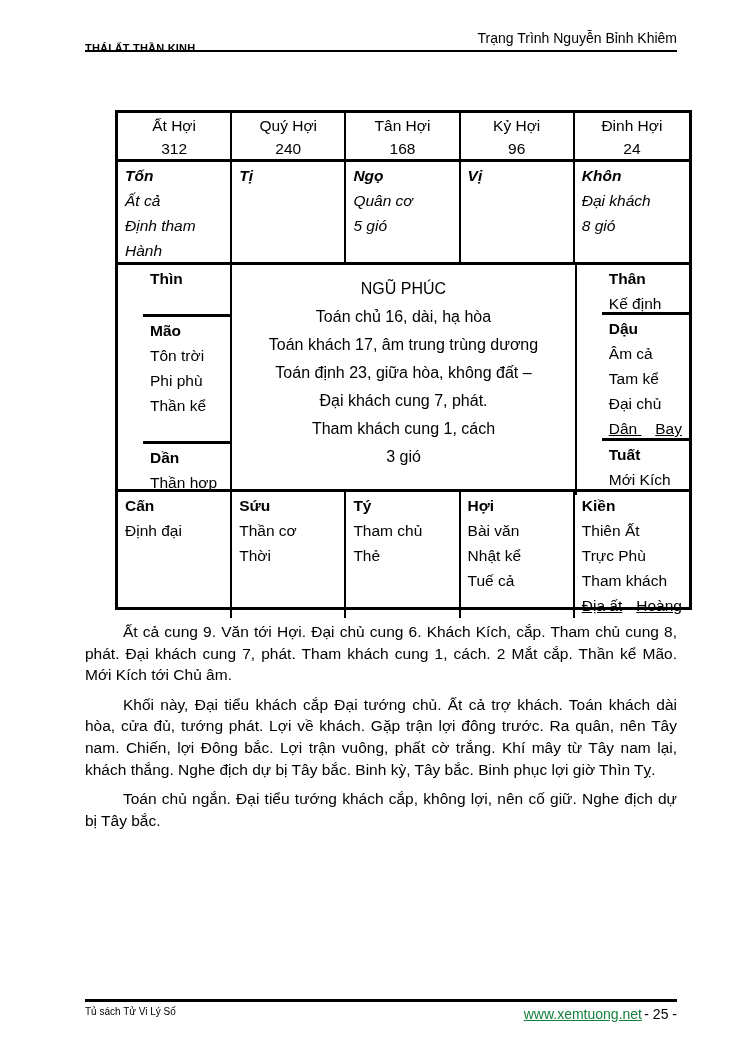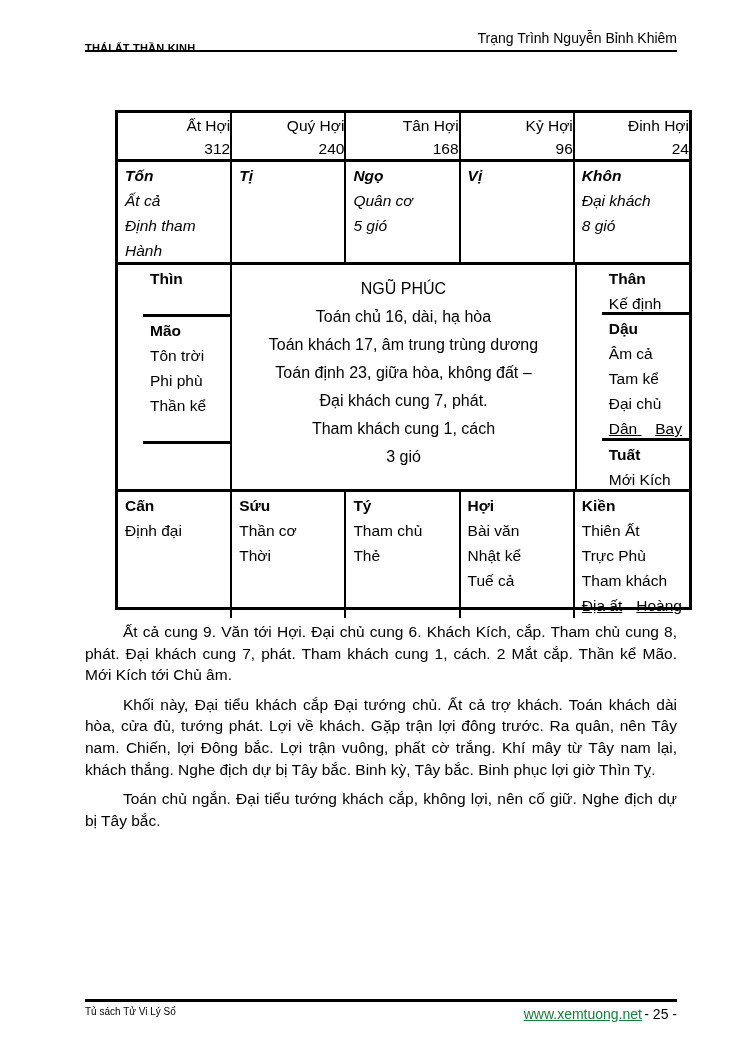--- a/index.html
+++ b/index.html
@@ -13,21 +13,21 @@
   .header-right{position:absolute;right:67px;top:30px;font-size:14px;}
   .header-rule{position:absolute;left:85px;right:67px;top:50px;height:2px;background:#000;}
   
   .taiyi-table{
     position:absolute;left:115px;top:110px;width:577px;height:500px;
     border:3px solid #000;box-sizing:border-box;display:flex;flex-direction:column;
     font-size:15.5px;
   }
   .taiyi-table *{box-sizing:border-box;}
   .t-row-top{height:49px;display:grid;grid-template-columns:repeat(5,1fr);border-bottom:3px solid #000;}
-  .t-top-cell{border-right:2px solid #000;text-align:right;padding-top:1px;line-height:23px;}
+  .t-top-cell{border-right:2px solid #000;text-align:center;padding-top:1px;line-height:23px;}
   .t-top-cell:last-child{border-right:none;}
   .t-row-branch{height:103px;display:grid;grid-template-columns:repeat(5,1fr);border-bottom:3px solid #000;font-style:italic;}
   .t-cell{border-right:2px solid #000;padding:1px 7px 0 7px;overflow:hidden;}
   .t-cell:last-child{border-right:none;}
   .t-title{font-weight:bold;line-height:25px;}
   .t-line{line-height:25px;white-space:pre-wrap;}
   .t-split{display:flex;justify-content:space-between;text-decoration:underline;}
   .t-middle{height:227px;display:grid;grid-template-columns:1fr 3fr 1fr;border-bottom:3px solid #000;}
   .t-stack{display:flex;flex-direction:column;}
   .t-stack-left{border-right:2px solid #000;}
@@ -109,20 +109,24 @@
       <div class="t-stack t-stack-left" id="stack-left">
           <div class="t-sub">
             <div class="t-title">Thìn</div>
           </div>
           <div class="t-sub">
             <div class="t-title">Mão</div>
             <div class="t-line">Tôn trời</div>
             <div class="t-line">Phi phù</div>
             <div class="t-line">Thần kể</div>
           </div>
+          <div class="t-sub">
+            <div class="t-title">Dần</div>
+            <div class="t-line">Thần hợp</div>
+          </div>
         </div>
       <div class="t-center" id="center-cell">
           <div class="t-line-c">NGŨ PHÚC</div>
           <div class="t-line-c">Toán chủ 16, dài, hạ hòa</div>
           <div class="t-line-c">Toán khách 17, âm trung trùng dương</div>
           <div class="t-line-c">Toán định 23, giữa hòa, không đất –</div>
           <div class="t-line-c">Đại khách cung 7, phát.</div>
           <div class="t-line-c">Tham khách cung 1, cách</div>
           <div class="t-line-c">3 gió</div>
         </div>

